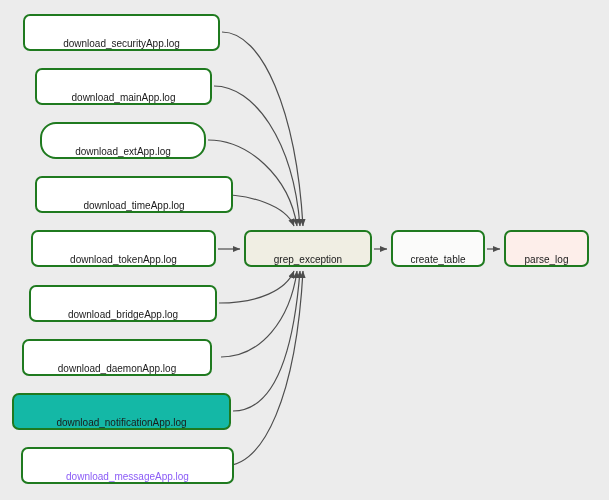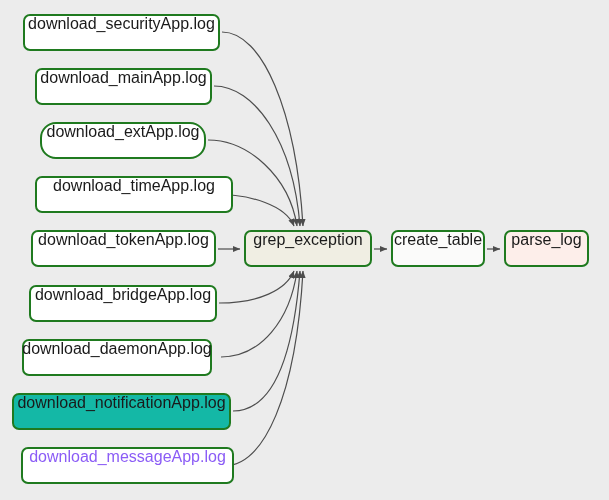--- a/index.html
+++ b/index.html
@@ -26,24 +26,24 @@
     width: 609px;
     height: 500px;
   }
   .node {
     position: absolute;
     box-sizing: border-box;
     border: 2px solid #1f7a1f;
     border-radius: 7px;
     background: #ffffff;
     color: #1a1a1a;
-    font-size: 16px;
+    font-size: 10px;
     line-height: 1;
     display: flex;
-    align-items: flex-start;
+    align-items: flex-end;
     justify-content: center;
     white-space: nowrap;
     z-index: 2;
   }
   .node-label {
     display: block;
     padding: 0 1px;
   }
 </style>
 </head>

